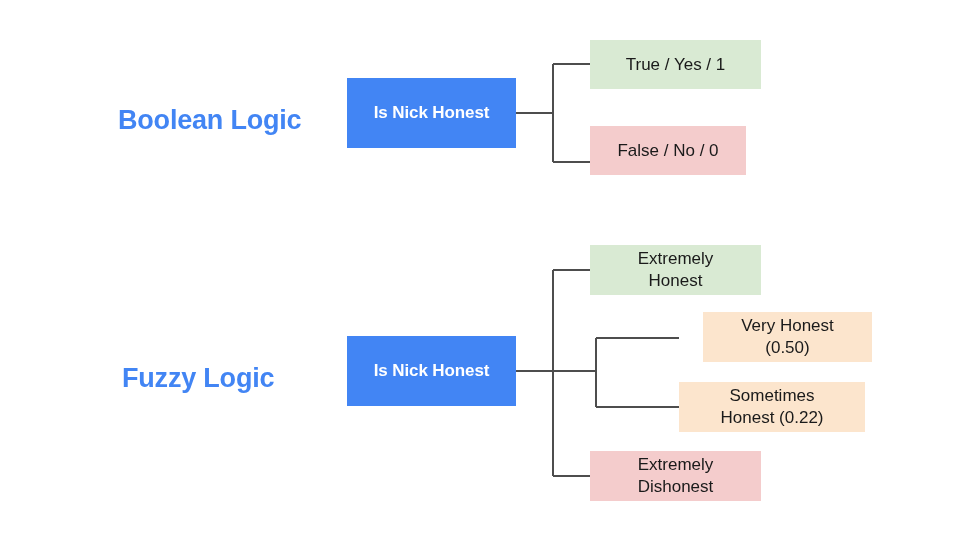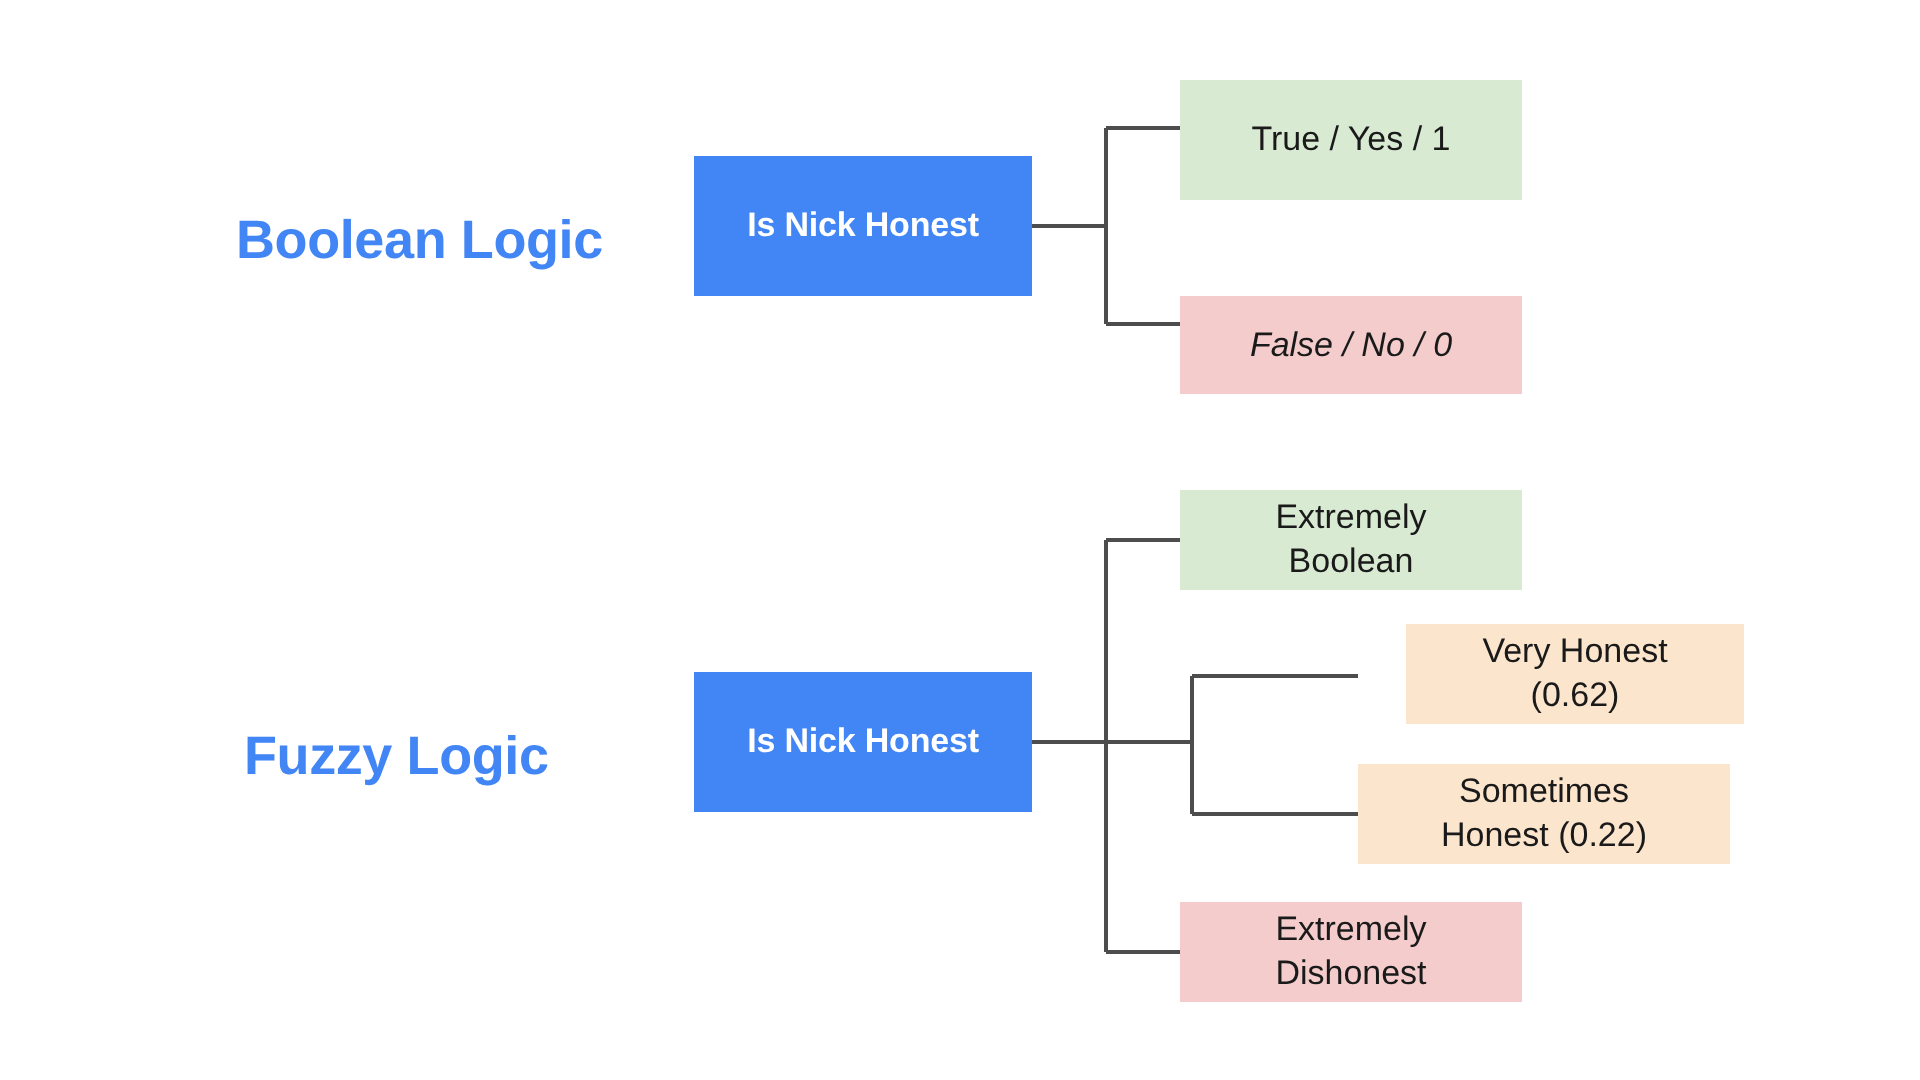--- a/index.html
+++ b/index.html
@@ -93,39 +93,39 @@
       <path d="M596,338 H679"></path>
 
       <path d="M596,407 H679"></path>
     </g>
   </svg>
 
   <div class="section-label" style="left:118px; top:105px;">Boolean Logic</div>
 
   <div class="node root-node" style="left:347px; top:78px; width:169px; height:70px;">Is Nick Honest</div>
 
-  <div class="node leaf-node leaf-green" style="left:590px; top:40px; width:171px; height:60px;">True / Yes / 1</div>
+  <div class="node leaf-node leaf-green" style="left:590px; top:40px; width:171px; height:49px;">True / Yes / 1</div>
 
-  <div class="node leaf-node leaf-pink" style="left:590px; top:148px; width:171px; height:49px;font-style:italic;">False / No / 0</div>
+  <div class="node leaf-node leaf-pink" style="left:590px; top:126px; width:156px; height:49px;">False / No / 0</div>
 
   <div class="section-label" style="left:122px; top:363px;">Fuzzy Logic</div>
 
   <div class="node root-node" style="left:347px; top:336px; width:169px; height:70px;">Is Nick Honest</div>
 
   <div class="node leaf-node leaf-green" style="left:590px; top:245px; width:171px; height:50px;">
     <span>
       <span>Extremely</span><br>
-      <span>Boolean</span>
+      <span>Honest</span>
     </span>
   </div>
 
   <div class="node leaf-node leaf-orange" style="left:679px; top:312px; width:169px; height:50px;margin-left:24px;">
     <span>
       <span>Very Honest</span><br>
-      <span>(0.62)</span>
+      <span>(0.50)</span>
     </span>
   </div>
 
   <div class="node leaf-node leaf-orange" style="left:679px; top:382px; width:186px; height:50px;">
     <span>
       <span>Sometimes</span><br>
       <span>Honest (0.22)</span>
     </span>
   </div>
 

